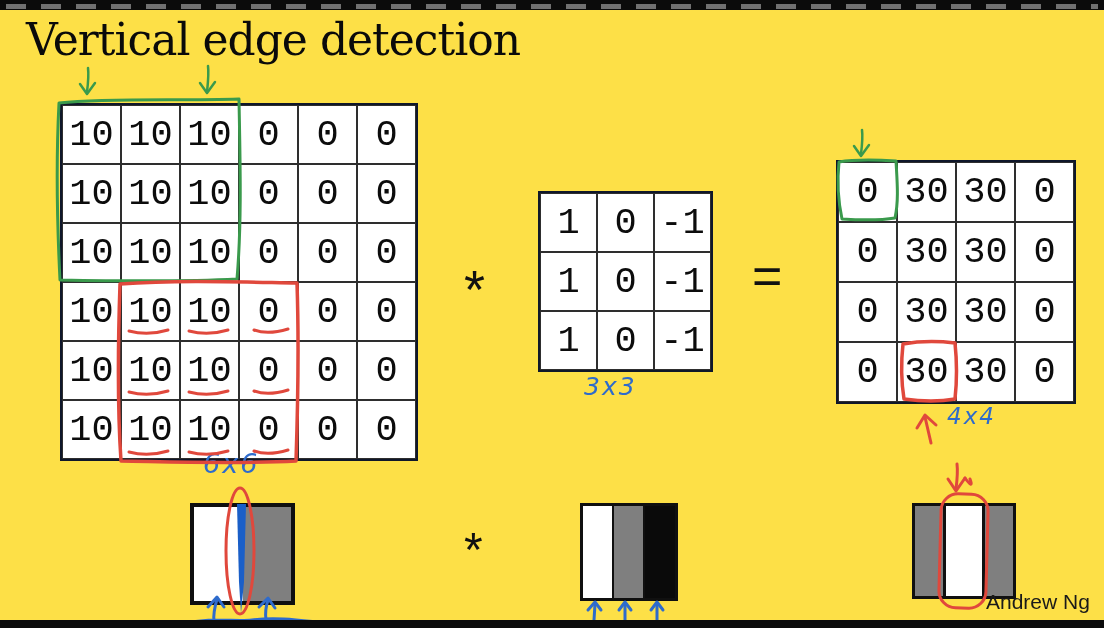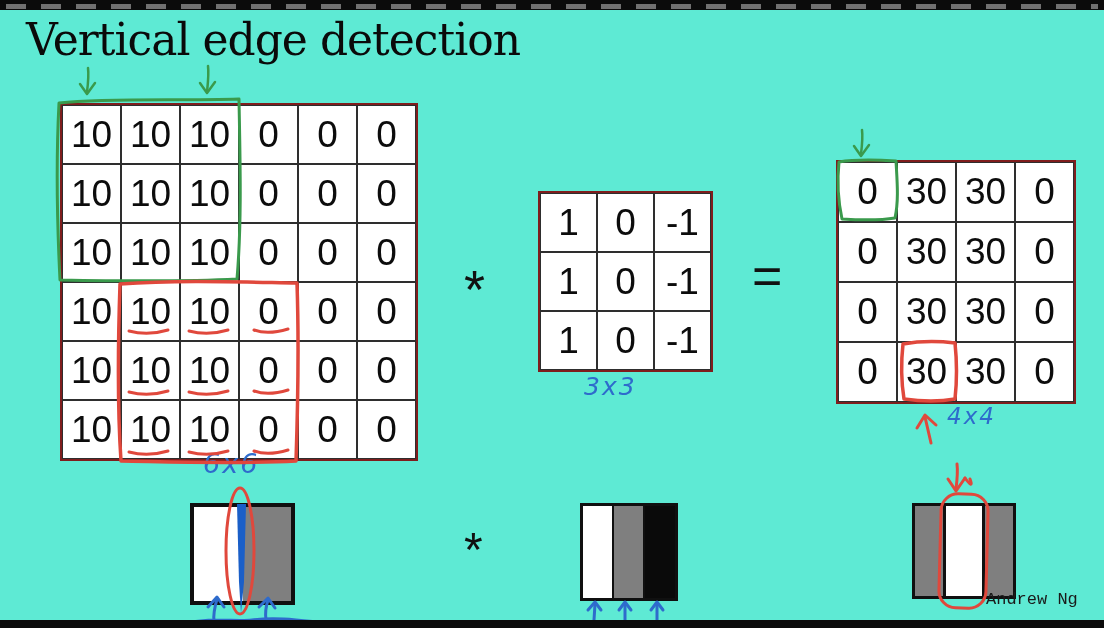--- a/index.html
+++ b/index.html
@@ -1,28 +1,28 @@
 <!DOCTYPE html>
 <html><head>
 <meta charset="utf-8">
 <style>
   html,body { margin:0; padding:0; background:#fff; }
-  .stage { position:relative; width:1104px; height:628px; background:#5eead4; overflow:hidden;
+  .stage { position:relative; width:1104px; height:628px; background:#fde047; overflow:hidden;
            font-family:"Liberation Sans", sans-serif; }
 
   
   .bar-top { position:absolute; left:0; top:0; width:1104px; height:10px; background:#0b0b0b; }
   .bar-top .ticks { position:absolute; left:6px; top:4px; width:1092px; height:5px;
     background:repeating-linear-gradient(90deg, #c4c4c4 0 20px, transparent 20px 35px); opacity:.55; }
   .bar-bottom { position:absolute; left:0; top:620px; width:1104px; height:8px; background:#0b0b0b; }
 
   .title { position:absolute; left:26px; top:14px; font-family:"DejaVu Serif", serif;
            font-size:44px; color:#0a0a0a; letter-spacing:-1px; white-space:nowrap; }
 
-  .matrix { position:absolute; display:grid; background:#fff; border:2px solid #7f1d1d; }
+  .matrix { position:absolute; display:grid; background:#fff; border:2px solid #0f172a;font-family:Liberation Mono, monospace; }
   .matrix .cell { display:flex; align-items:center; justify-content:center;
                   border:1px solid #2e2e2e; font-size:37px; color:#0c0c0c; }
   #m-input  { left:60px;  top:103px; grid-template-columns:repeat(6,59px); grid-auto-rows:59px; }
   #m-filter { left:538px; top:191px; grid-template-columns:repeat(3,57px); grid-auto-rows:59px; }
   #m-output { left:836px; top:160px; grid-template-columns:repeat(4,59px); grid-auto-rows:60px; }
 
   .op { position:absolute; color:#111; font-family:"Liberation Sans", sans-serif; }
   #op-conv-top    { left:464px; top:258px; font-size:54px; }
   #op-equals      { left:752px; top:246px; font-size:52px; }
   #op-conv-bottom { left:464px; top:522px; font-size:48px; }
@@ -34,21 +34,21 @@
   #lbl-output { left:947px; top:403px; font-size:23px; }
 
   .strip { position:absolute; display:flex; }
   .strip .stripe { height:100%; }
   #strip-left   { left:190px; top:503px; width:97px; height:94px; border:4px solid #101010; }
   #strip-middle { left:580px; top:503px; width:92px; height:92px; border:3px solid #101010;
                   background:#101010; gap:2px; }
   #strip-right  { left:912px; top:503px; width:98px; height:90px; border:3px solid #101010;
                   background:#101010; gap:3px; }
 
-  .credit { position:absolute; left:986px; top:590px; font-size:17px; color:#1a1a1a; white-space:nowrap;font-family:Liberation Mono, monospace; }
+  .credit { position:absolute; left:986px; top:590px; font-size:21px; color:#1a1a1a; white-space:nowrap; }
 
   svg.annotations { position:absolute; left:0; top:0; pointer-events:none; }
   .g-green  { stroke:#3a9a4c; fill:none; stroke-linecap:round; stroke-linejoin:round; }
   .g-red    { stroke:#e0483c; fill:none; stroke-linecap:round; stroke-linejoin:round; }
   .g-blue   { stroke:#2e6bcc; fill:none; stroke-linecap:round; stroke-linejoin:round; }
 </style>
 </head>
 <body>
 
 <div class="stage">

